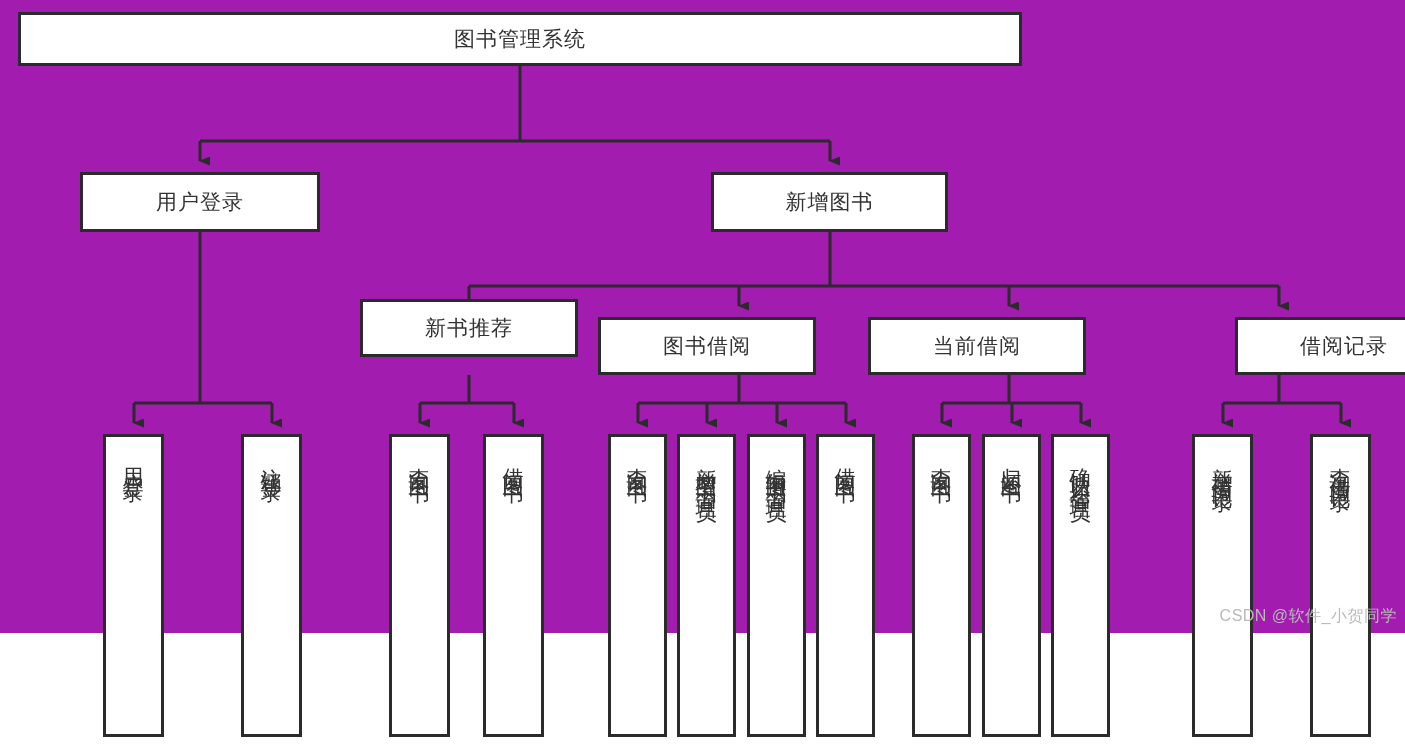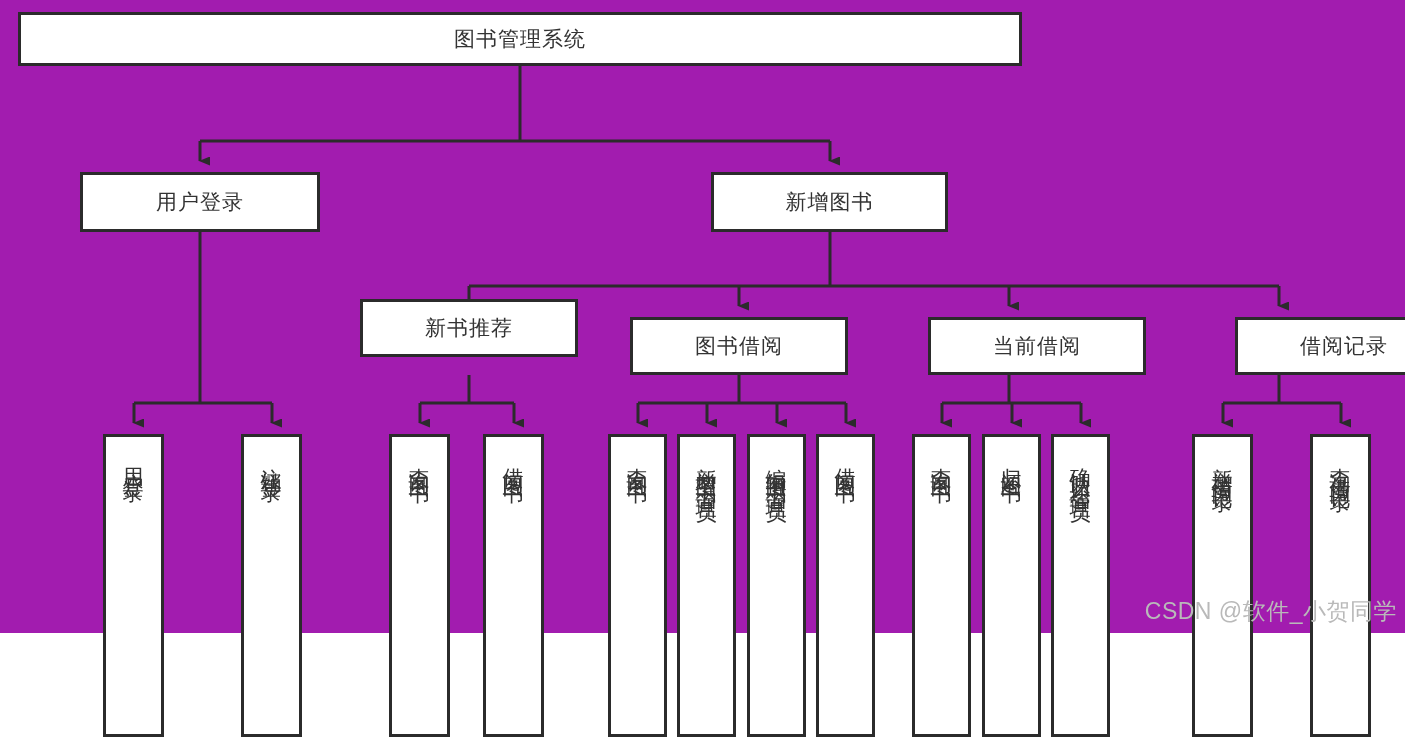--- a/index.html
+++ b/index.html
@@ -58,21 +58,21 @@
     font-size: 21px;
     letter-spacing: 5px;
     line-height: 1;
     white-space: nowrap;
   }
   .watermark {
     position: absolute;
     right: 8px;
     bottom: 6px;
     color: #b9b9b9;
-    font-size: 23px;
+    font-size: 16px;
     letter-spacing: 0.5px;
     white-space: nowrap;
     user-select: none;
   }
 </style>
 </head>
 <body>
 
 <div id="diagram-root">
 
@@ -128,24 +128,24 @@
         <span class="label">用户登录</span>
       </div>
       <div class="node" style="left: 711px; top: 172px; width: 237px; height: 60px;">
         <span class="label">新增图书</span>
       </div>
     </div>
   <div id="level3-layer">
       <div class="node" style="left: 360px; top: 299px; width: 218px; height: 58px;">
         <span class="label">新书推荐</span>
       </div>
-      <div class="node" style="left: 630px; top: 317px; width: 218px; height: 58px;">
+      <div class="node" style="left: 598px; top: 317px; width: 218px; height: 58px;">
         <span class="label">图书借阅</span>
       </div>
-      <div class="node" style="left: 928px; top: 317px; width: 218px; height: 58px; align-items: center;">
+      <div class="node" style="left: 868px; top: 317px; width: 218px; height: 58px; align-items: center;">
         <span class="label">当前借阅</span>
       </div>
       <div class="node" style="left: 1235px; top: 317px; width: 218px; height: 58px;">
         <span class="label">借阅记录</span>
       </div>
     </div>
   <div id="leaf-layer">
       <div class="node leaf" style="left: 103px; top: 434px; width: 61px; height: 303px;">
         <span class="label">用户登录</span>
       </div>

